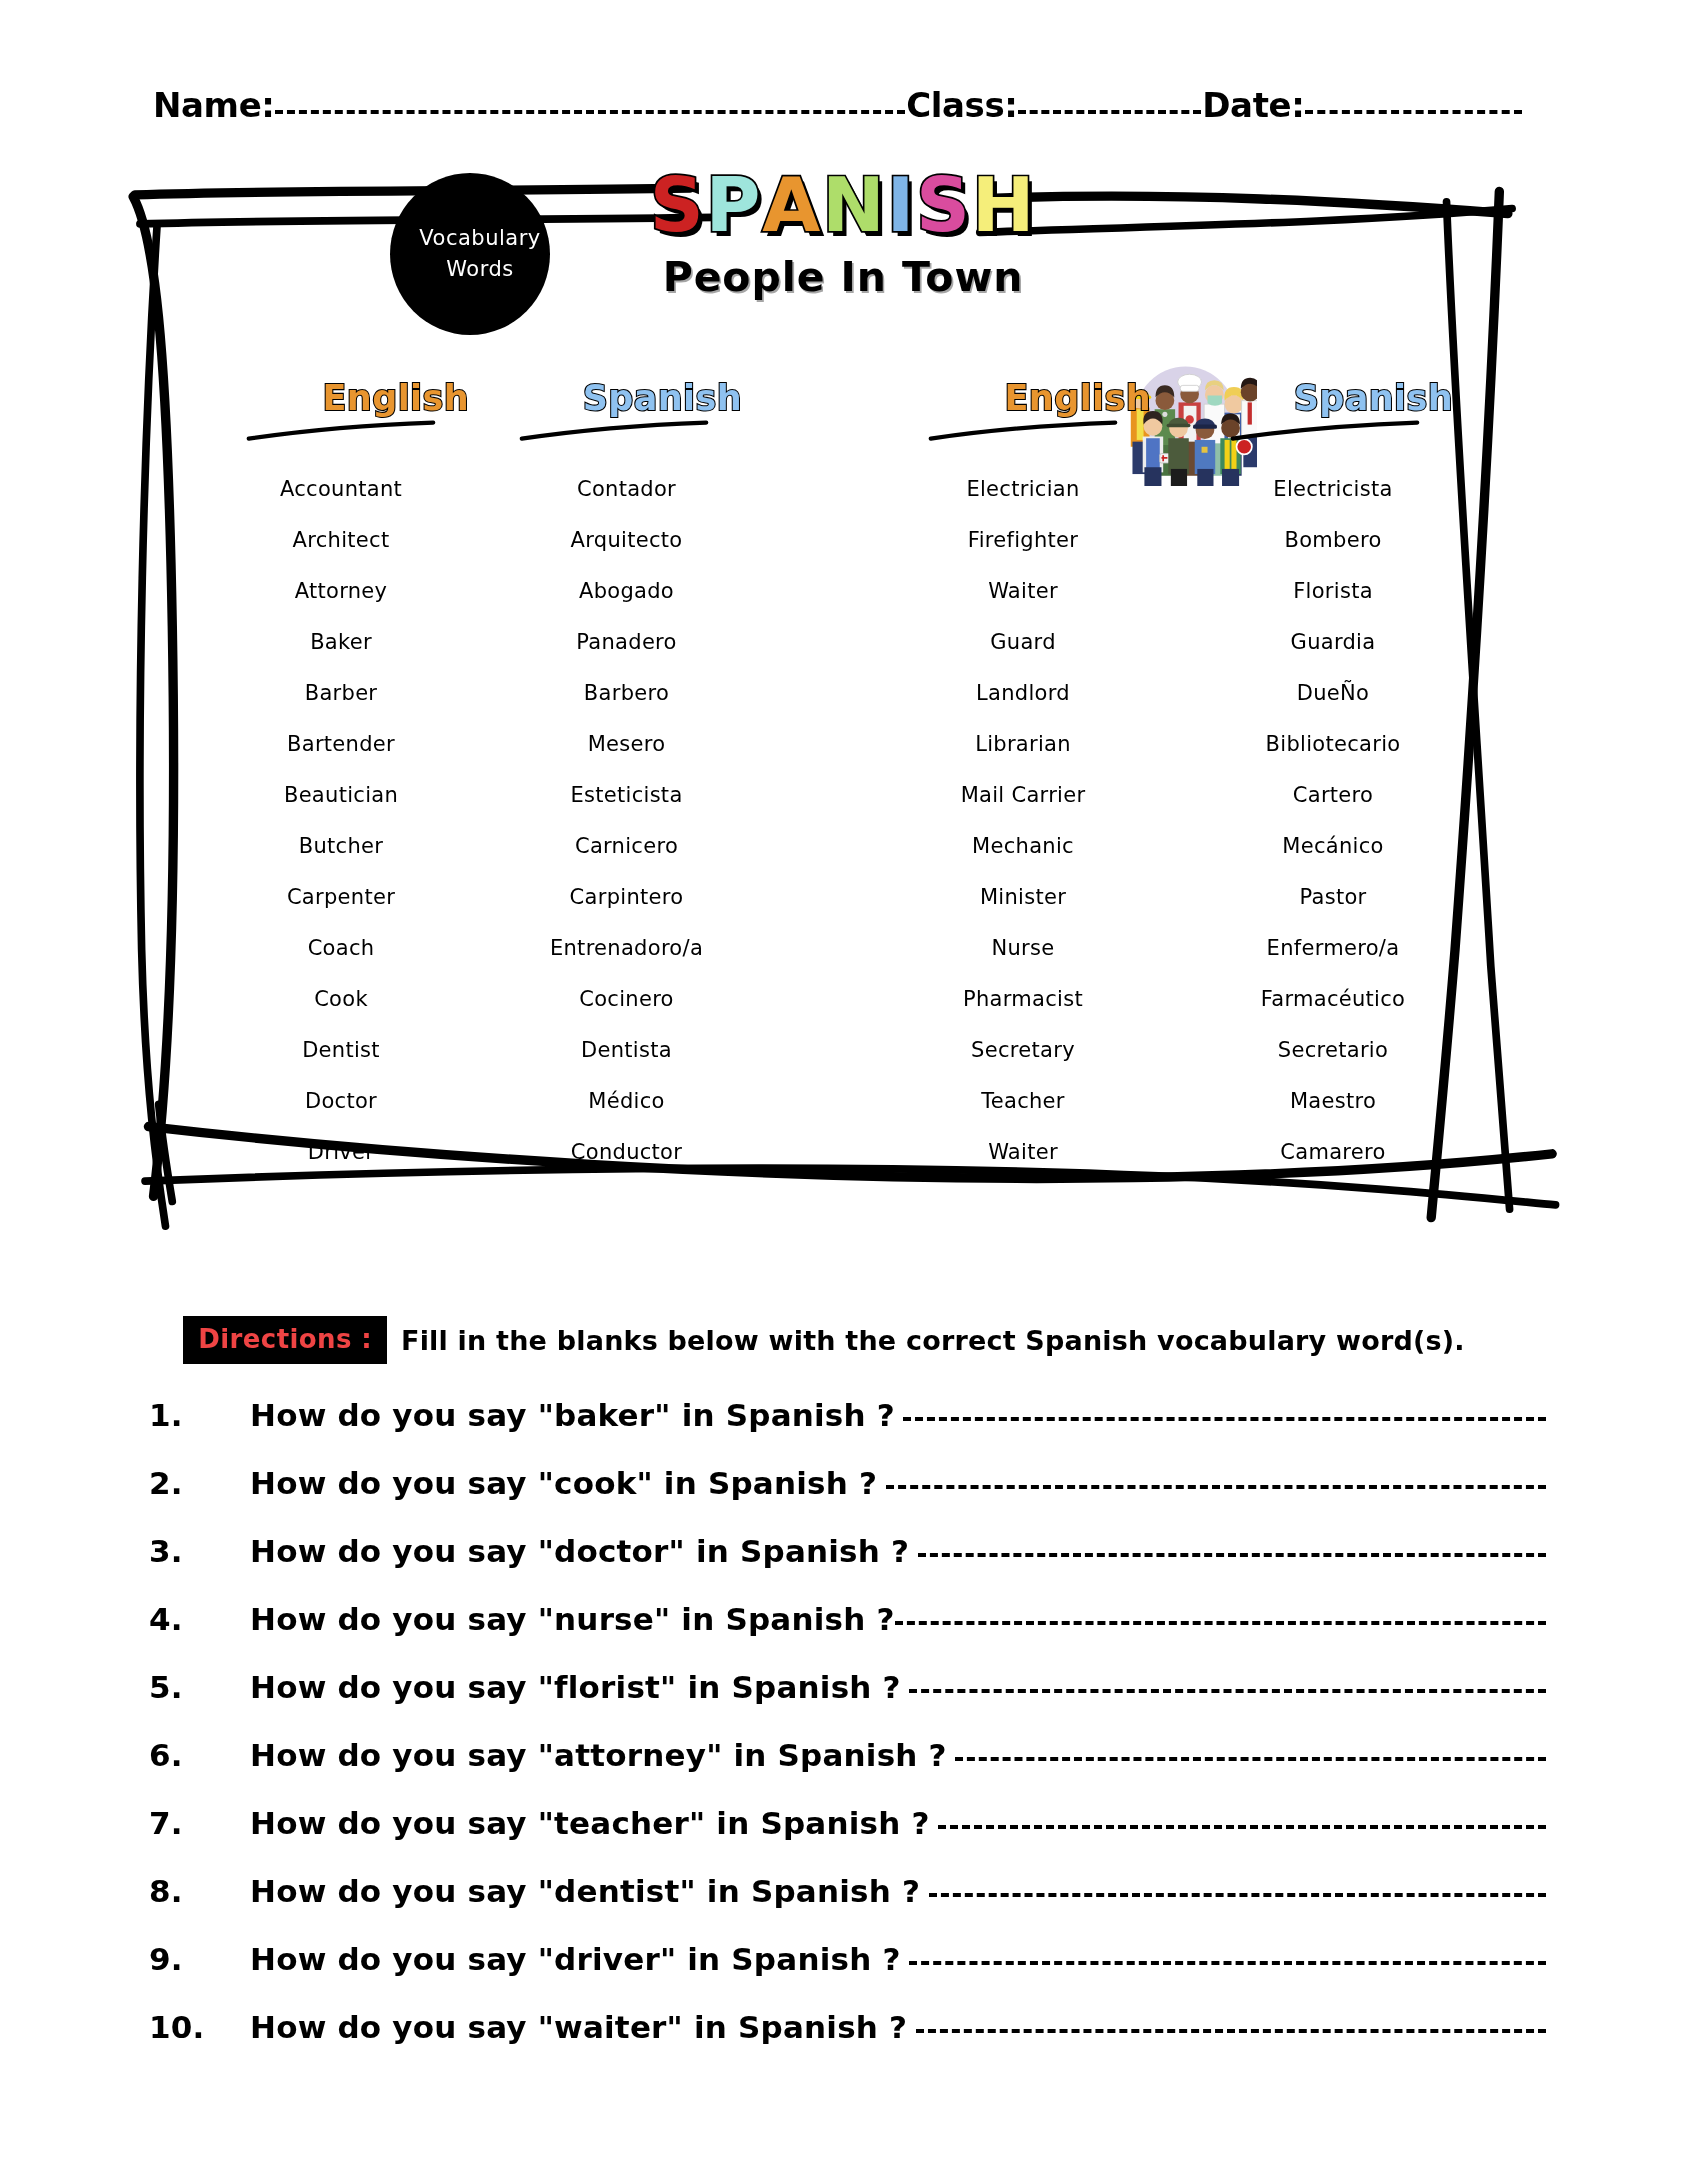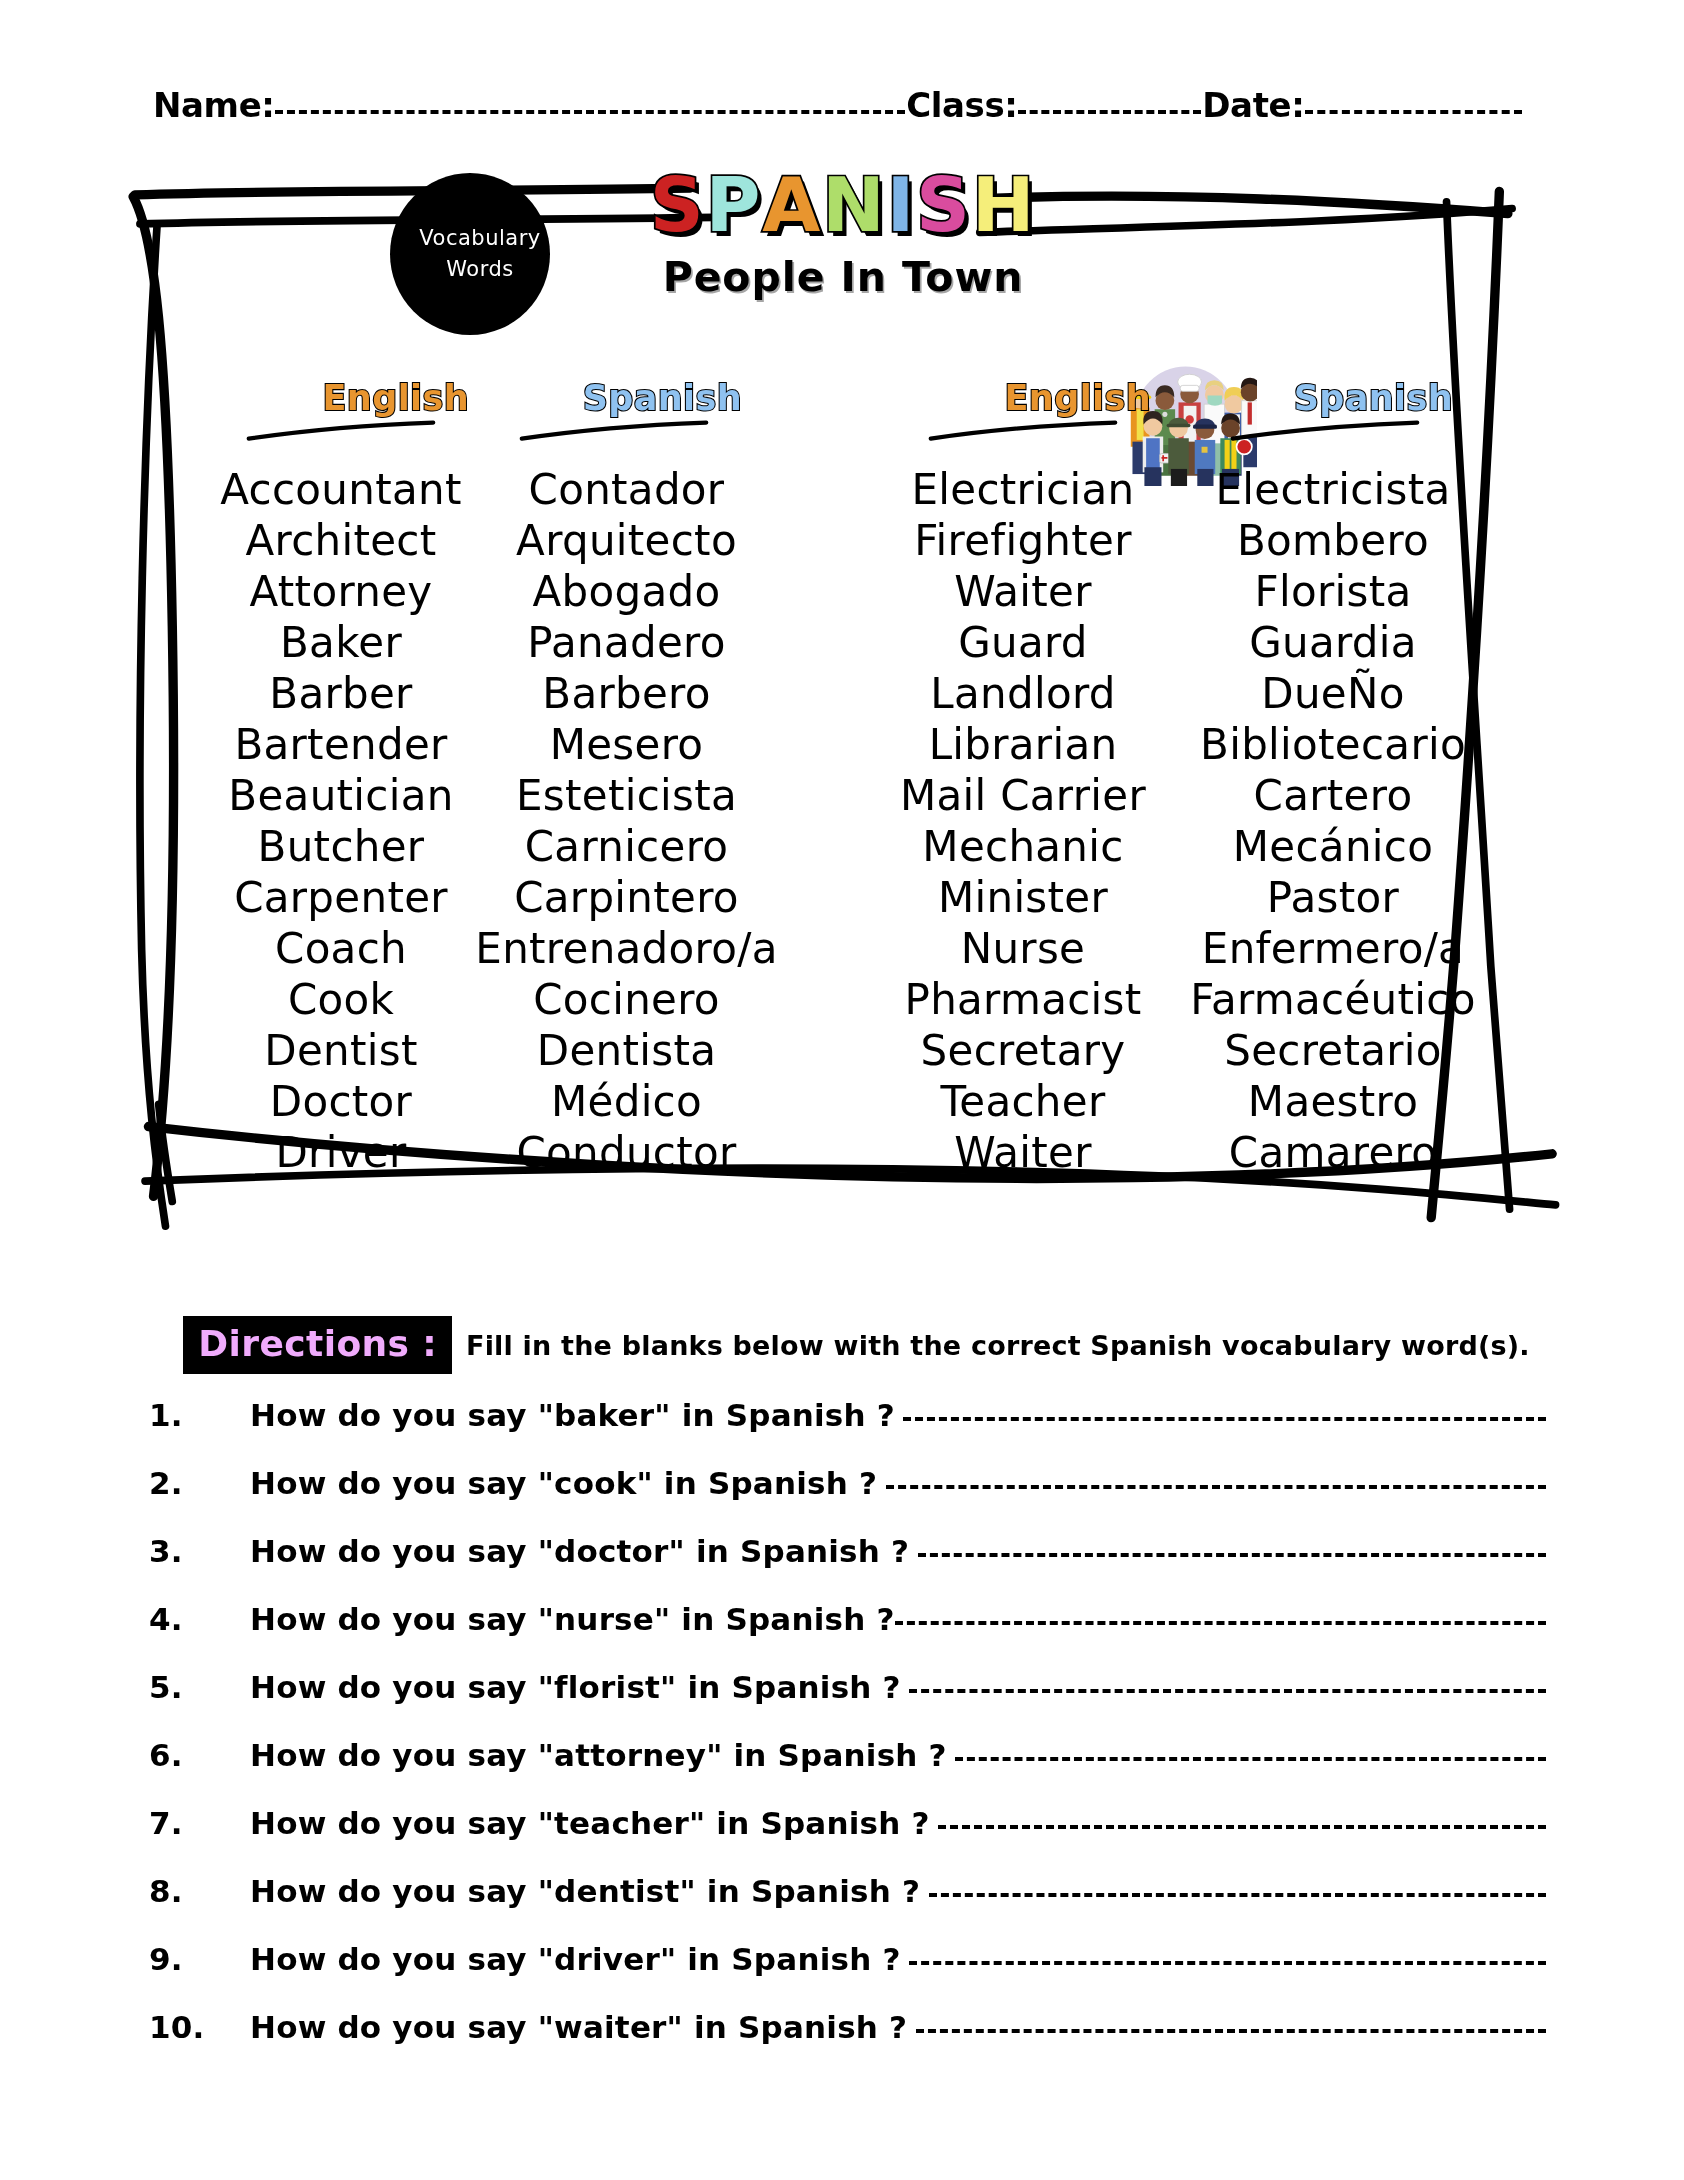--- a/index.html
+++ b/index.html
@@ -167,42 +167,42 @@
     flex-direction: column;
     align-items: center;
   }
   .vcol.c0 { position: absolute; left: 85px;  width: 256px; }
   .vcol.c1 { position: absolute; left: 358px;  width: 281px; }
   .vcol.c2 { position: absolute; left: 767px;  width: 256px; }
   .vcol.c3 { position: absolute; left: 1056px; width: 298px; }
 
   .vcell {
     font-family: "DejaVu Sans", sans-serif;
-    font-size: 42px;
+    font-size: 21px;
     line-height: 51px;
     height: 51px;
     color: #000;
     white-space: nowrap;
     letter-spacing: 0.3px;
   }
 
   
   .directions {
     position: absolute;
     left: 183px;
     top: 1316px;
     display: flex;
     align-items: center;
   }
   .dir-tag {
     background: #000;
-    color: #f0abfc;
+    color: #ef4444;
     font-family: "DejaVu Sans", sans-serif;
     font-weight: bold;
-    font-size: 36px;
+    font-size: 26px;
     padding: 10.2px 15.3px 12px 15.3px;
     letter-spacing: 0.4px;
     line-height: 1;
   }
   .dir-text {
     font-family: "DejaVu Sans", sans-serif;
     font-weight: bold;
     font-size: 27px;
     color: #000;
     margin-left: 13.6px;

